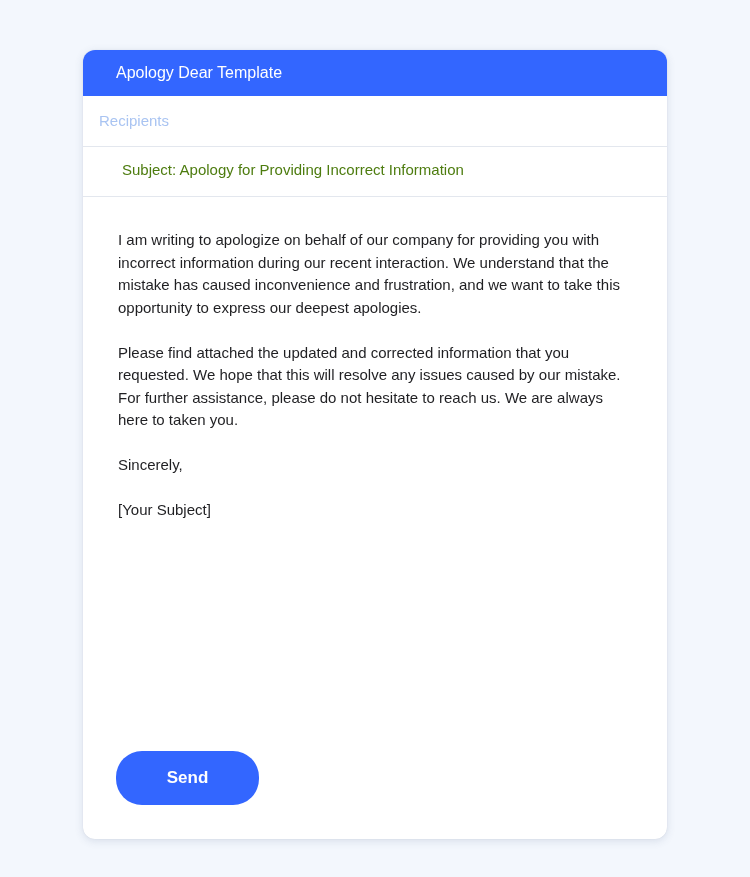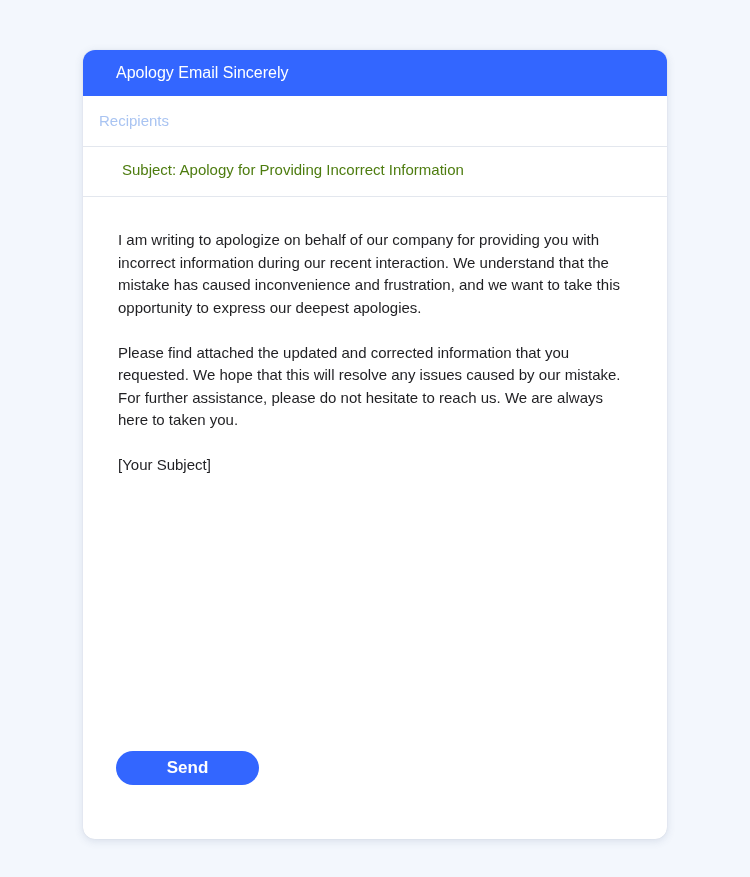--- a/index.html
+++ b/index.html
@@ -46,43 +46,44 @@
   .body {
     padding: 32px 40px 0 35px;
     font-size: 15px;
     line-height: 22.5px;
     color: #1f1f22;
   }
   .body p { margin: 0 0 22.5px 0; }
   .send {
     position: absolute;
     left: 33px; top: 701px;
-    width: 143px; height: 34px;
+    width: 143px; height: 54px;
     border-radius: 26px;
     background: #3366ff;
     color: #ffffff;
     font-size: 17px;
     font-weight: bold;
     border: none;
     font-family: "Liberation Sans", sans-serif;
     cursor: pointer;
   }
 </style>
 </head>
 <body>
 
 <div class="card">
   <div class="header">
-    <span>Apology Email Sincerely</span>
+    <span>Apology Dear Template</span>
   </div>
   <div class="recipients">
     <span>Recipients</span>
   </div>
   <div class="subject">
     <span>Subject: Apology for Providing Incorrect Information</span>
   </div>
   <div class="body">
     <p>I am writing to apologize on behalf of our company for providing you with incorrect information during our recent interaction. We understand that the mistake has caused inconvenience and frustration, and we want to take this opportunity to express our deepest apologies.</p>
     <p>Please find attached the updated and corrected information that you requested. We hope that this will resolve any issues caused by our mistake. For further assistance, please do not hesitate to reach us. We are always here to taken you.</p>
+    <p>Sincerely,</p>
     <p>[Your Subject]</p>
   </div>
   <button class="send">Send</button>
 </div>
 
 </body></html>

